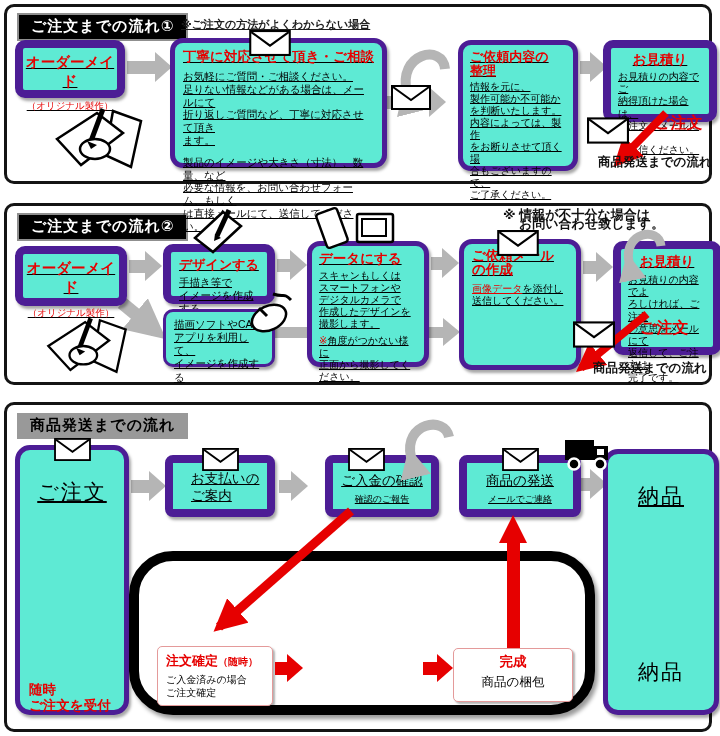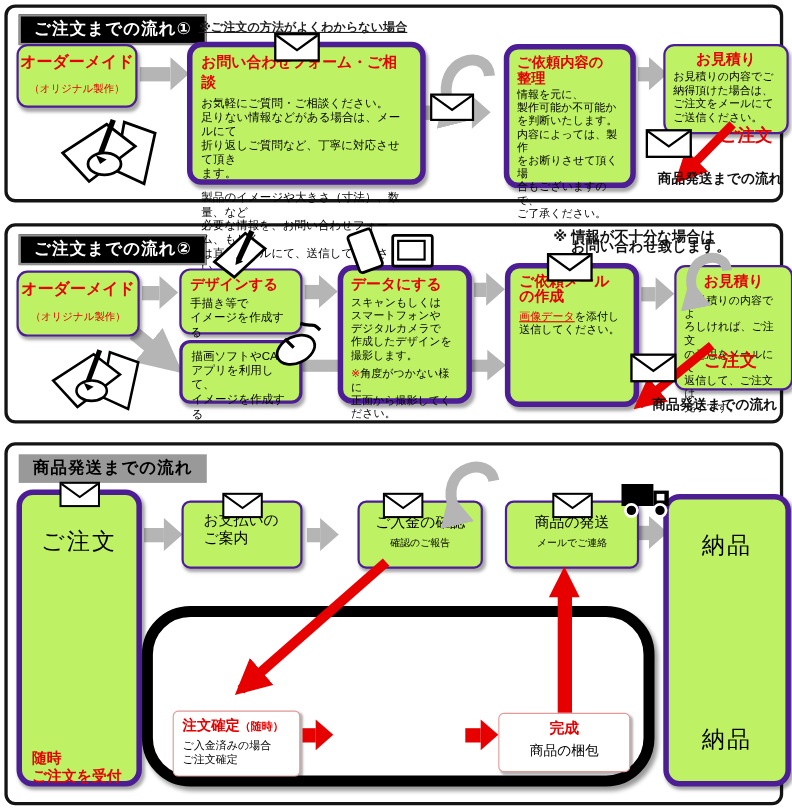--- a/index.html
+++ b/index.html
@@ -6,22 +6,22 @@
   html,body{width:720px;height:736px;}
   body{position:relative;background:#fff;color:#000;
        font-family:"Liberation Sans","DejaVu Sans",sans-serif;overflow:hidden;}
   .abs{position:absolute;}
   .sec{position:absolute;background:#fff;border:3px solid #141414;border-radius:10px;}
   .badge-dark{position:absolute;background:#000;color:#fff;border:2px solid #8f8f8f;
       font-weight:bold;font-size:15px;padding:2px 12px 3px;letter-spacing:1px;white-space:nowrap;}
   .badge-gray{position:absolute;background:#999;color:#000;font-weight:bold;font-size:15px;
       padding:3px 13px 4px;letter-spacing:1px;white-space:nowrap;}
   .note-top{position:absolute;font-weight:bold;font-size:11px;color:#1e1e1e;white-space:nowrap;text-decoration:underline;}
-  .bx{position:absolute;background:#bef264;border:2px solid #4c1d95;border-radius:10px;
-      box-shadow:2px 3px 3px rgba(0,0,0,.35);z-index:2;}
+  .bx{position:absolute;background:#5eead4;border:8px solid #4c1d95;border-radius:10px;
+      box-shadow:2px 3px 3px rgba(0,0,0,.35);z-index:2;text-decoration:underline;}
   .bx5{border-width:5px;border-radius:13px;}
   .rbx{position:absolute;background:#fff;border:1px solid #e49a9a;border-radius:5px;
       box-shadow:2px 2px 2px rgba(0,0,0,.3);z-index:6;}
   .red{color:#e60000;}
   .pre{white-space:pre-line;}
   .bt{font-weight:bold;color:#e60000;}
   .body-txt{font-size:10.5px;line-height:1.22;}
   .cap{font-weight:bold;font-size:12.5px;color:#111;white-space:nowrap;}
   .order-lbl{font-weight:bold;font-size:16px;color:#e60000;white-space:nowrap;}
   .ga,.ra{position:absolute;z-index:1;}
@@ -59,21 +59,21 @@
     <div class="bt" style="font-size:14.5px;margin-top:5px;">オーダーメイド</div>
     <div class="red" style="font-size:9.5px;margin-top:9px;">（オリジナル製作）</div>
   </div>
 
   <div class="ga" style="left:120px;top:45px;">
     <div class="bar" style="left:0;top:9px;width:28px;height:13px;"></div>
       <div class="head" style="left:28px;top:0;"></div>
   </div>
 
   <div class="bx bx5" style="left:163px;top:31px;width:217px;height:130px;padding:5px 8px;">
-    <div class="bt" style="font-size:13.5px;">お問い合わせフォーム・ご相談</div>
+    <div class="bt" style="font-size:13.5px;">丁寧に対応させて頂き・ご相談</div>
     <div class="body-txt pre" style="margin-top:4px;">お気軽にご質問・ご相談ください。
 足りない情報などがある場合は、メールにて
 折り返しご質問など、丁寧に対応させて頂き
 ます。</div>
     <div class="body-txt pre" style="margin-top:9px;">製品のイメージや大きさ（寸法）、数量、など
 必要な情報を、お問い合わせフォーム、もしく
 は直接メールにて、送信してください。</div>
   </div>
   <svg class="env" style="left:242px;top:23px;" width="42" height="26" viewBox="0 0 40 25">
       <rect x="1" y="1" width="38" height="23" fill="#fff" stroke="#000" stroke-width="2"></rect>

